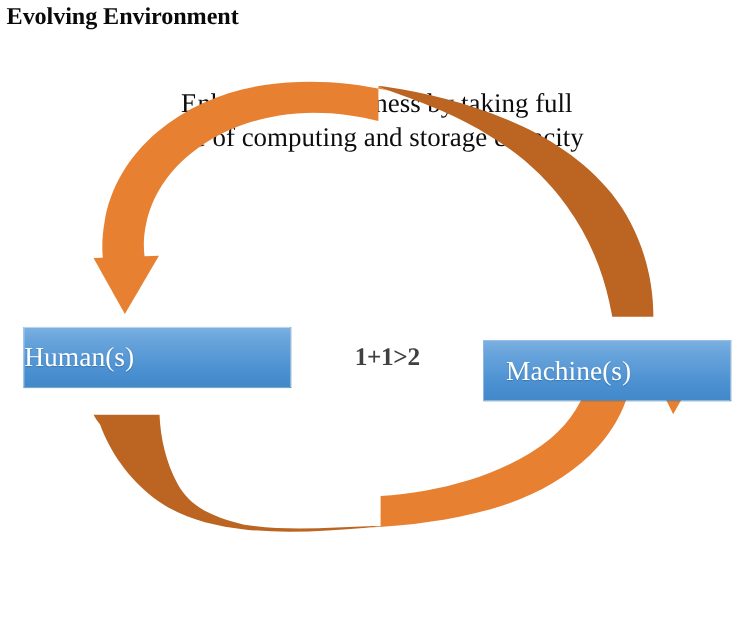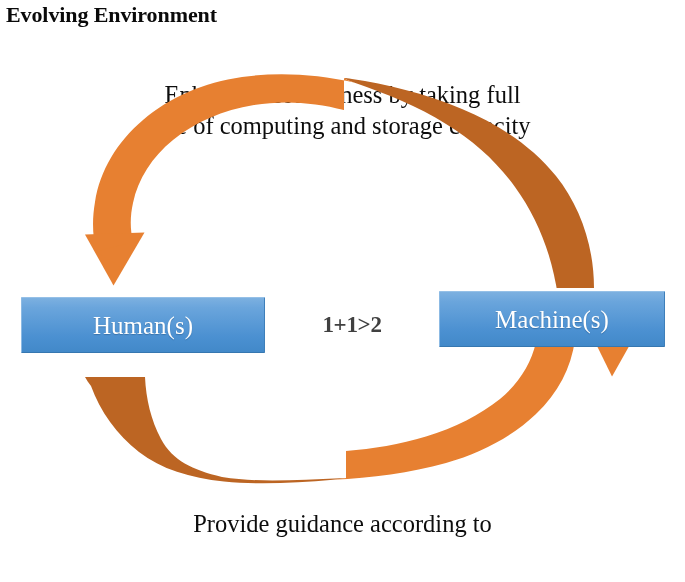--- a/index.html
+++ b/index.html
@@ -54,30 +54,29 @@
     height: 56px;
     border-radius: 1px;
     background: linear-gradient(to bottom, #7cb0e0 0%, #6aa5dc 18%, #4b90d1 72%, #4289c9 100%);
     border-top: 1px solid #95c0e7;
     border-left: 1px solid #8cbae4;
     border-right: 1px solid #3e7fba;
     border-bottom: 1px solid #3677b0;
     box-sizing: border-box;
     display: flex;
     align-items: center;
-    justify-content: center;
   }
   .node-label {
     font-size: 25px;
     color: #ffffff;
     line-height: 1;
     text-shadow: 0 1px 1px rgba(20,60,100,0.35);
   }
   #node-human   { left: 21px;  top: 297px; width: 244px; }
-  #node-machine { left: 439px; top: 291px; width: 226px; }
+  #node-machine { left: 439px; top: 309px; width: 226px; padding-left: 20px; }
 
   
   #synergy {
     position: absolute;
     left: 265px;
     top: 308px;
     width: 174px;
     text-align: center;
     font-size: 23px;
     font-weight: bold;
@@ -179,16 +178,15 @@
     <span class="node-label">Human(s)</span>
   </div>
 
   <div class="node" id="node-machine">
     <span class="node-label">Machine(s)</span>
   </div>
 
   <div id="synergy">1+1&gt;2</div>
 
   <div class="caption" id="caption-bottom">
-    <span class="line">Provide guidance according to</span>
   </div>
 
 </div>
 
 </body></html>

